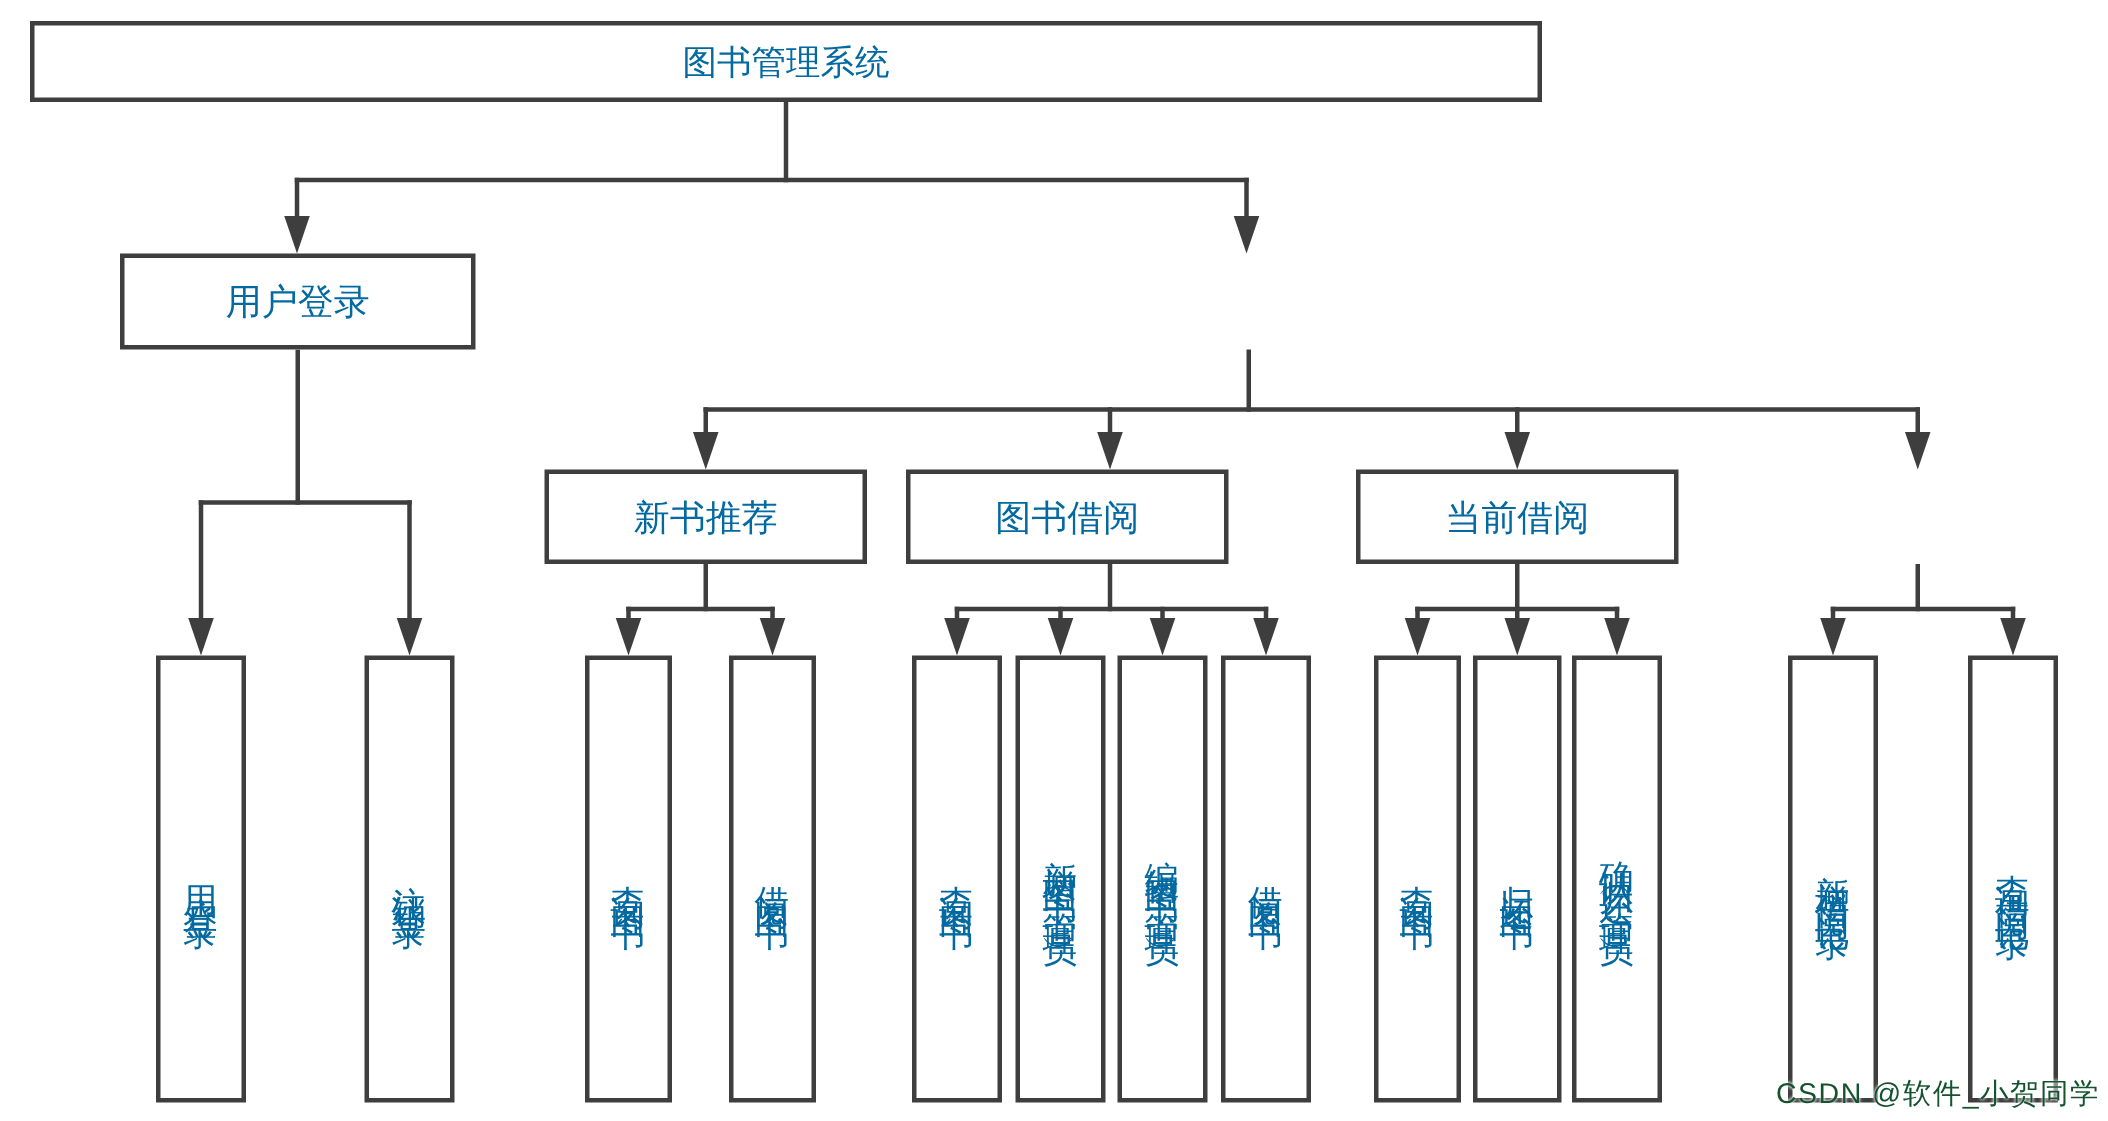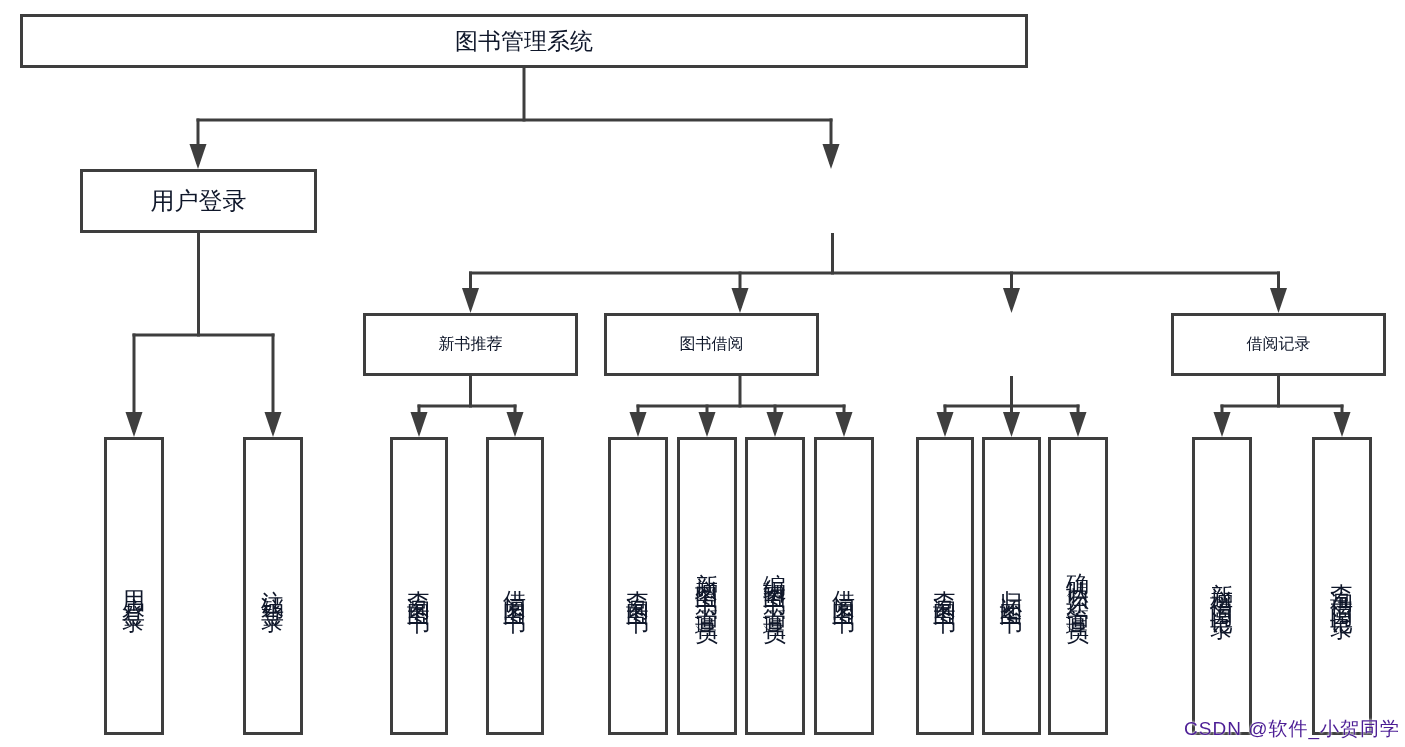--- a/index.html
+++ b/index.html
@@ -5,36 +5,36 @@
   * { margin:0; padding:0; box-sizing:border-box; }
   html,body { width:1405px; height:747px; background:#ffffff; }
   body { font-family:"Liberation Sans", sans-serif; }
   .canvas { position:relative; width:1405px; height:747px; background:#ffffff; overflow:hidden; }
   svg.wires { position:absolute; left:0; top:0; width:1405px; height:747px; }
   .box {
     position:absolute;
     border:3px solid #3e3e3e;
     background:#ffffff;
     display:flex; align-items:center; justify-content:center;
-    color:#0f172a;
+    color:#0369a1;
     z-index:2;
   }
   .root { left:20px;  top:14px;  width:1008px; height:54px; font-size:23px; }
   .lvl2 { top:169px; width:237px; height:64px; font-size:24px; }
-  .lvl3 { top:313px; width:215px; height:63px; font-size:16px; }
+  .lvl3 { top:313px; width:215px; height:63px; font-size:24px; }
   .leaf { top:437px; width:60px;  height:298px; font-size:23px; }
   .vtext {
     writing-mode:vertical-rl;
     letter-spacing:7px;
     line-height:1.05;
     white-space:nowrap;
   }
   .watermark {
     position:absolute; right:5px; top:716px;
-    font-size:19px; color:#4c1d95; letter-spacing:1px;
+    font-size:19px; color:#14532d; letter-spacing:1px;
     text-shadow:0 0 2px #ffffff, 0 0 3px #ffffff;
     z-index:3;
   }
 </style>
 </head>
 <body>
 
 <div class="canvas">
 
   <svg class="wires" viewBox="0 0 1405 747" stroke="#3e3e3e" stroke-width="3" fill="#3e3e3e">
@@ -120,22 +120,22 @@
   <div class="box lvl2" style="left:80px">
     <span>用户登录</span>
   </div>
 
   <div class="box lvl3" style="left:363px">
     <span>新书推荐</span>
   </div>
   <div class="box lvl3" style="left:604px">
     <span>图书借阅</span>
   </div>
-  <div class="box lvl3" style="left:1171px">
-    <span>借阅记录</span>
+  <div class="box lvl3" style="left:904px">
+    <span>当前借阅</span>
   </div>
 
   <div class="box leaf" style="left:104px">
     <span class="vtext">用户登录</span>
   </div>
   <div class="box leaf" style="left:243px">
     <span class="vtext">注销登录</span>
   </div>
 
   <div class="box leaf" style="left:390px;width:58px">

